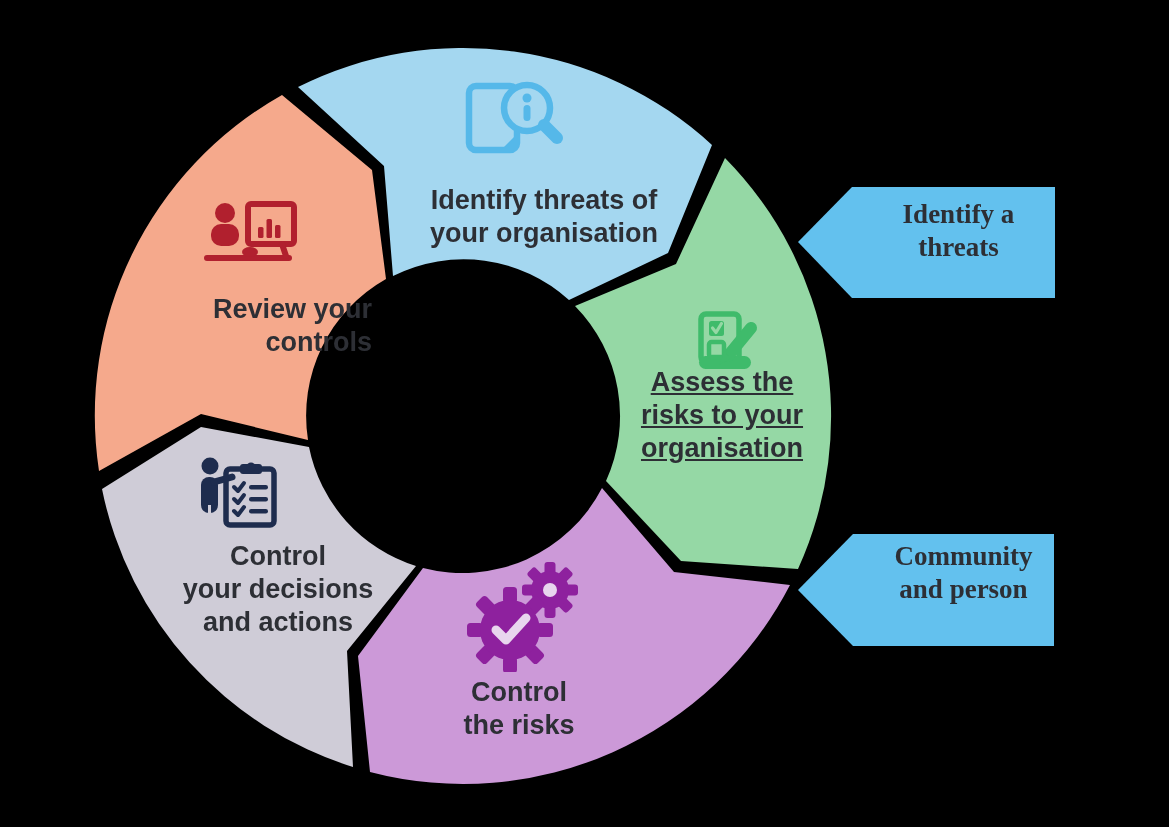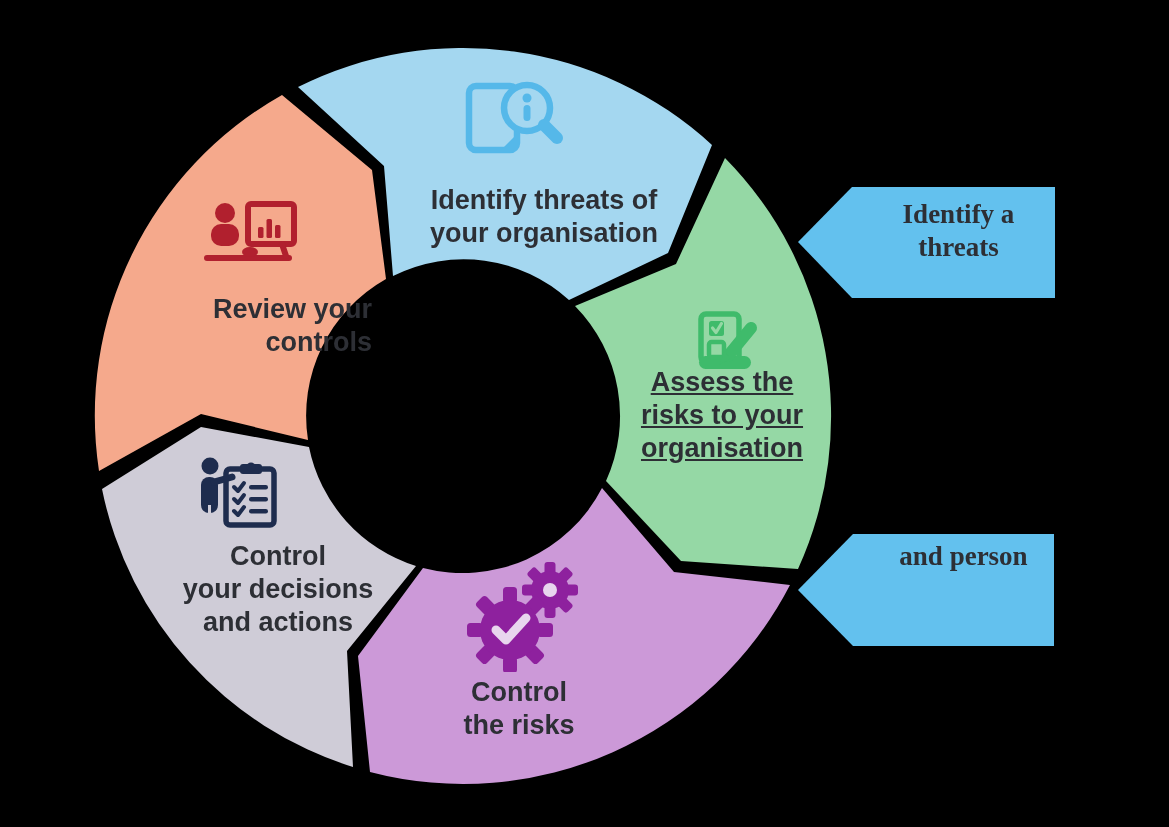--- a/index.html
+++ b/index.html
@@ -134,16 +134,17 @@
     <div>Review your</div>
     <div>controls</div>
   </div>
 
   <div class="label left" style="left:866px;top:198px;width:185px;">
     <div>Identify a</div>
     <div>threats</div>
   </div>
 
   <div class="label left" style="left:871px;top:540px;width:185px;">
+    <div>Community</div>
     <div>and person</div>
   </div>
 
 </div>
 
 </body></html>

